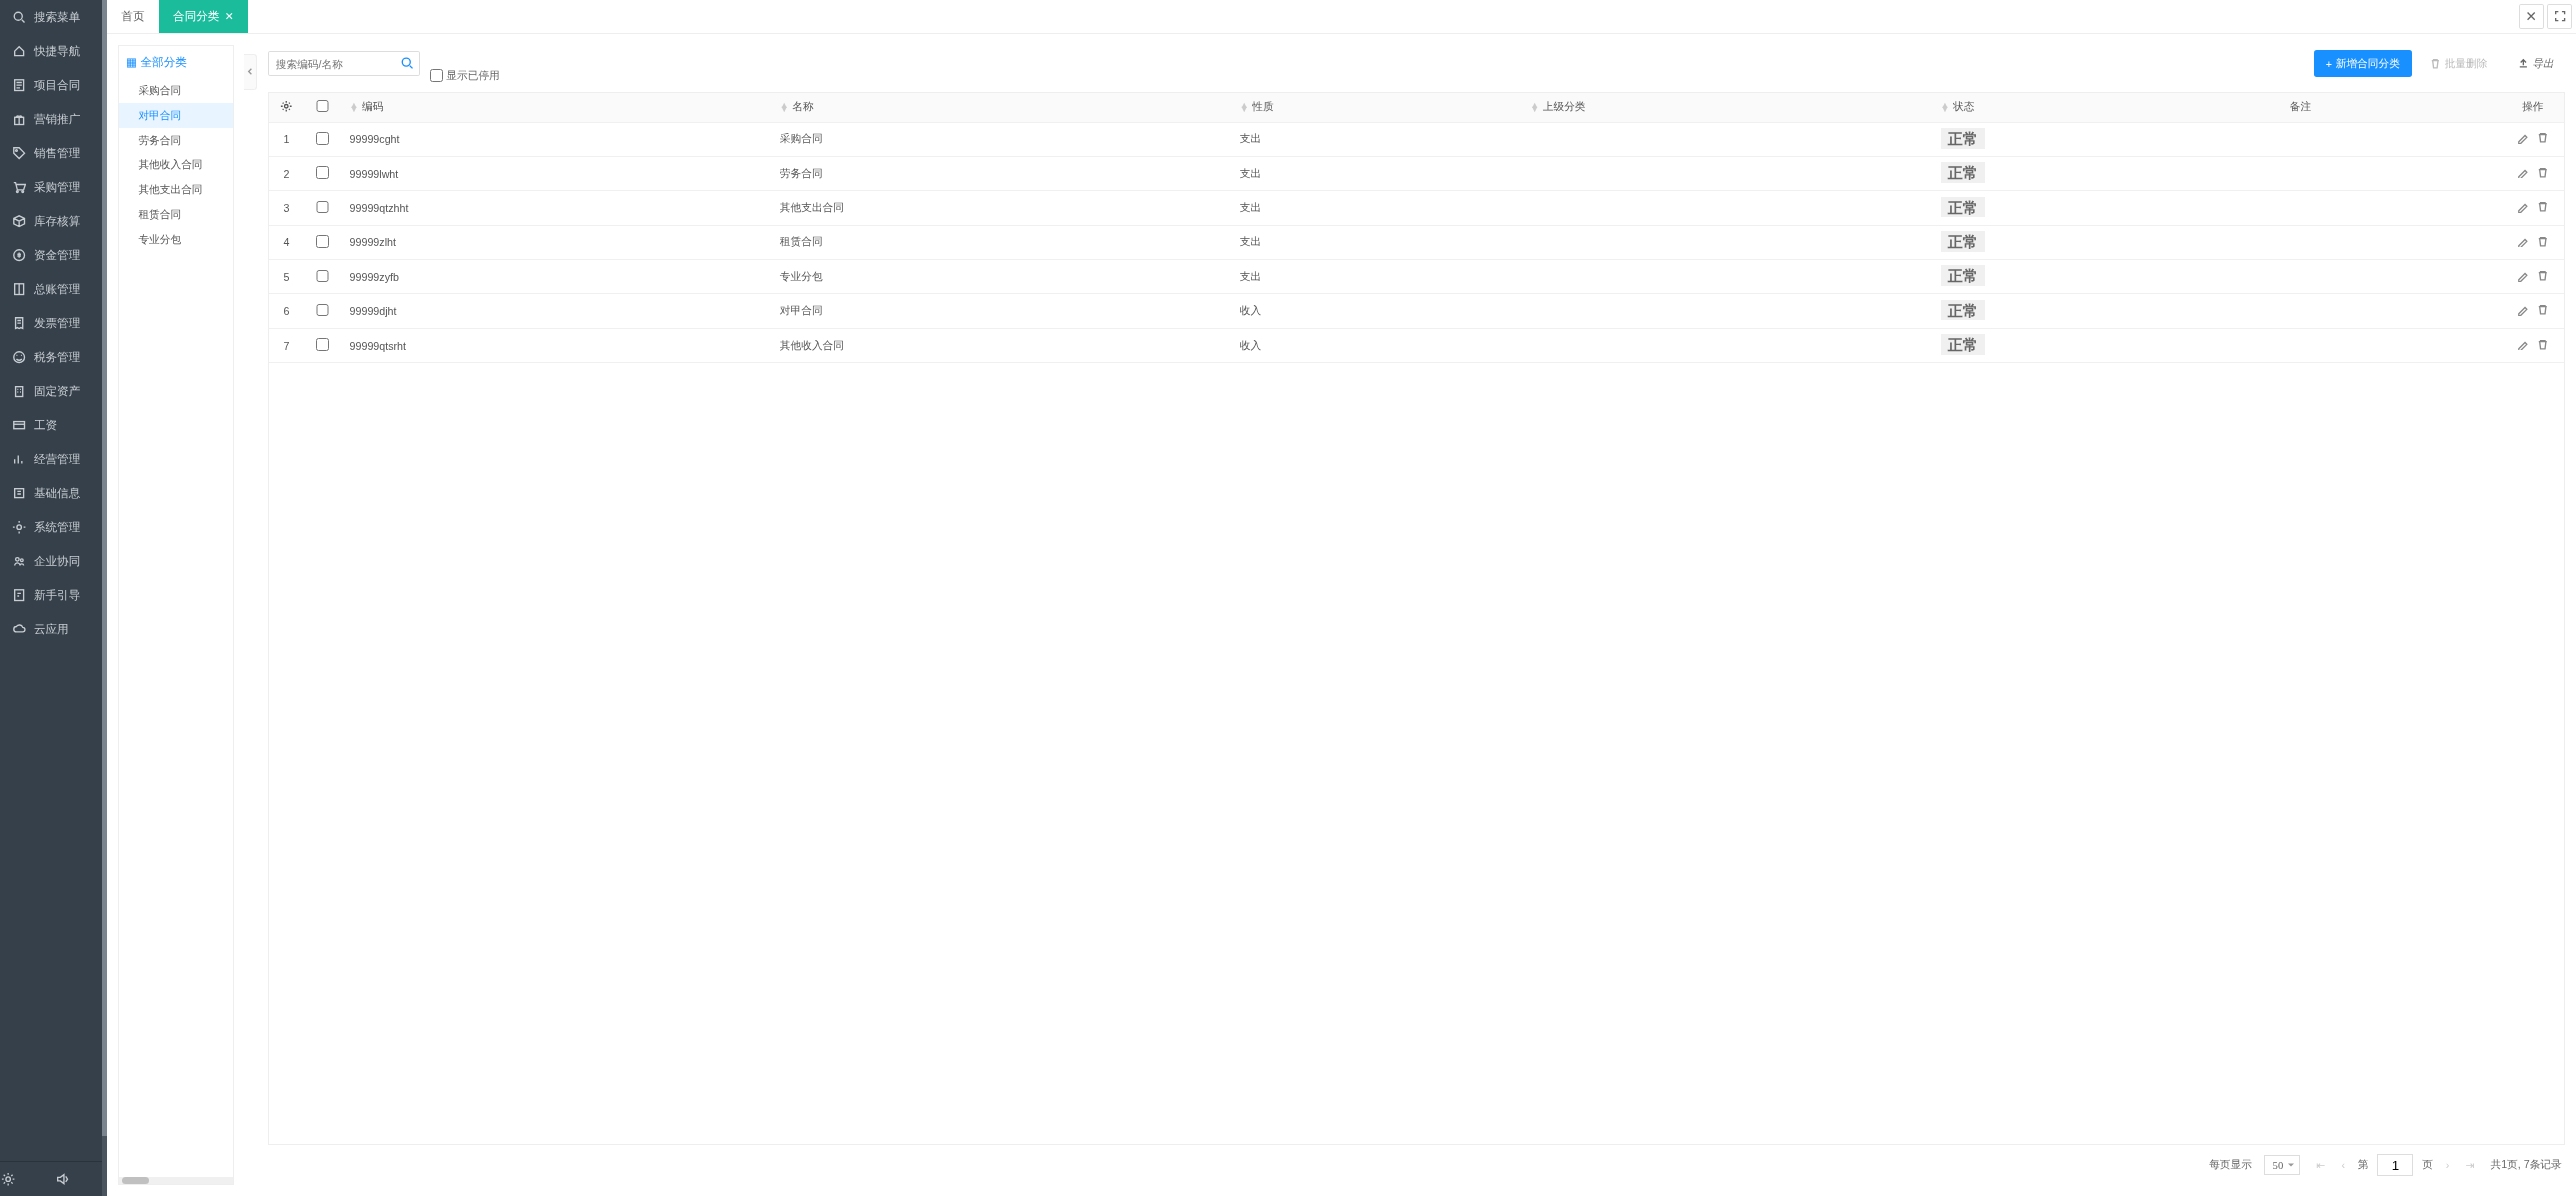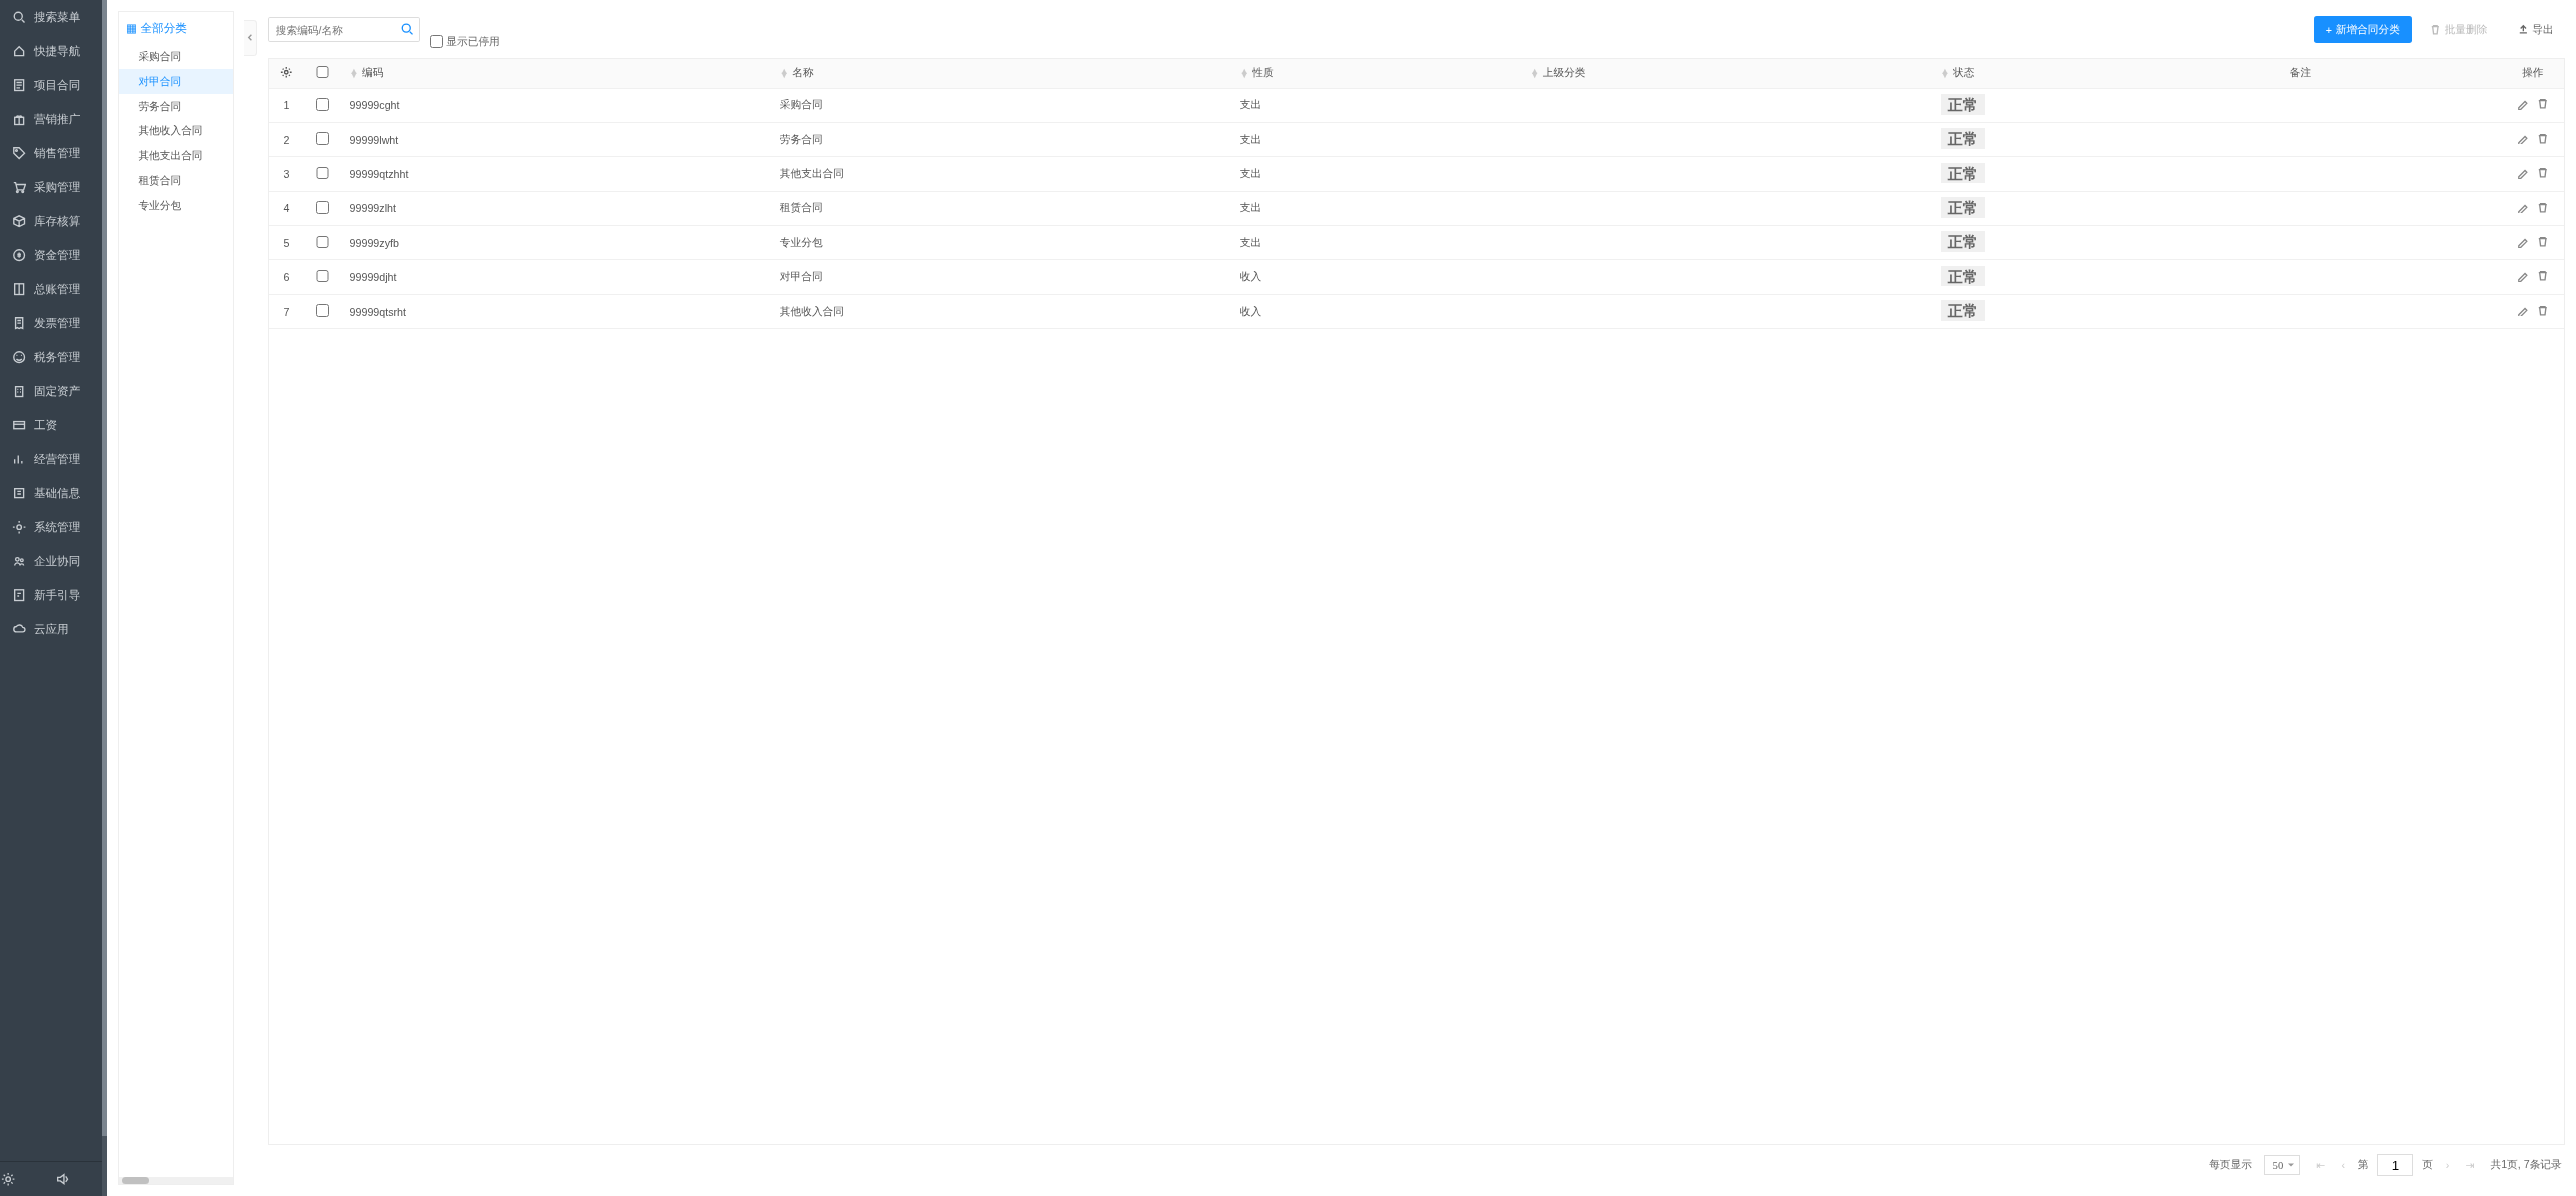--- a/index.html
+++ b/index.html
@@ -41,21 +41,21 @@
 .table-panel { flex: 1; display: flex; flex-direction: column; min-width: 0; }
 .toolbar { display: flex; align-items: center; gap: 10.7px; margin-bottom: 9px; }
 .search-box { position: relative; width: 152px; }
 .search-box input { width: 100%; padding: 5.4px 25px 5.4px 7.2px; border: 0.9px solid #ddd; border-radius: 1.8px; outline: none; font-size: 10.7px; }
 .search-box .icon { position: absolute; right: 5.4px; top: 50%; transform: translateY(-50%); color: #1890ff; }
 .checkbox-label { display: flex; align-items: center; gap: 3.6px; color: #666; cursor: pointer; margin-top: 24px; }
 .toolbar-right { margin-left: auto; display: flex; align-items: center; gap: 7.2px; }
 .btn { padding: 5.4px 10.7px; border-radius: 2.7px; cursor: pointer; display: inline-flex; align-items: center; gap: 3.6px; font-size: 10.7px; border: 0.9px solid transparent; }
 .btn-primary { background: #1890ff; color: #fff; }
 .btn-disabled { color: #bbb; cursor: not-allowed; }
-.btn-link { color: #666; }
+.btn-link { color: #666; font-style: italic; }
 
 
 .table { border: 0.9px solid #eee; flex: 1; overflow: auto; }
 table { width: 100%; border-collapse: collapse; }
 th, td { padding: 7.2px 9px; text-align: left; border-bottom: 0.9px solid #f0f0f0; font-size: 10.7px; color: #555; }
 th { background: #fafafa; font-weight: normal; position: relative; }
 th .sort { color: #ccc; margin-right: 3.6px; font-size: 9px; display: inline-flex; flex-direction: column; line-height: 4.5px; vertical-align: middle; }
 .col-idx { width: 36px; text-align: center; }
 .col-chk { width: 36px; text-align: center; }
 .col-ops { width: 63px; text-align: center; }
@@ -264,20 +264,39 @@
           </svg>
       </div>
     </div>
     <div class="sidebar-scroll">
       <div class="sidebar-scroll-thumb" style="height:95%"></div>
     </div>
   </div>
 
   <div class="main">
 
+    <div class="tabs">
+      <div class="tab">首页</div>
+      <div class="tab active">
+        <span>合同分类</span>
+        <span class="close">✕</span>
+      </div>
+      <div class="tabs-actions">
+        <div class="act">
+          <svg viewBox="0 0 16 16" width="14.3" height="14.3">
+              <path d="M4 4l8 8M12 4l-8 8"></path>
+            </svg>
+        </div>
+        <div class="act">
+          <svg viewBox="0 0 16 16" width="14.3" height="14.3">
+              <path d="M3 6V3h3M10 3h3v3M13 10v3h-3M6 13H3v-3"></path>
+            </svg>
+        </div>
+      </div>
+    </div>
 
     <div class="content">
 
       <div class="tree-panel">
         <div class="tree-header">
           <span class="icon">▦</span>
           <span>全部分类</span>
         </div>
         <div class="tree-list" id="tree-list">
             <div class="tree-item">采购合同</div>

